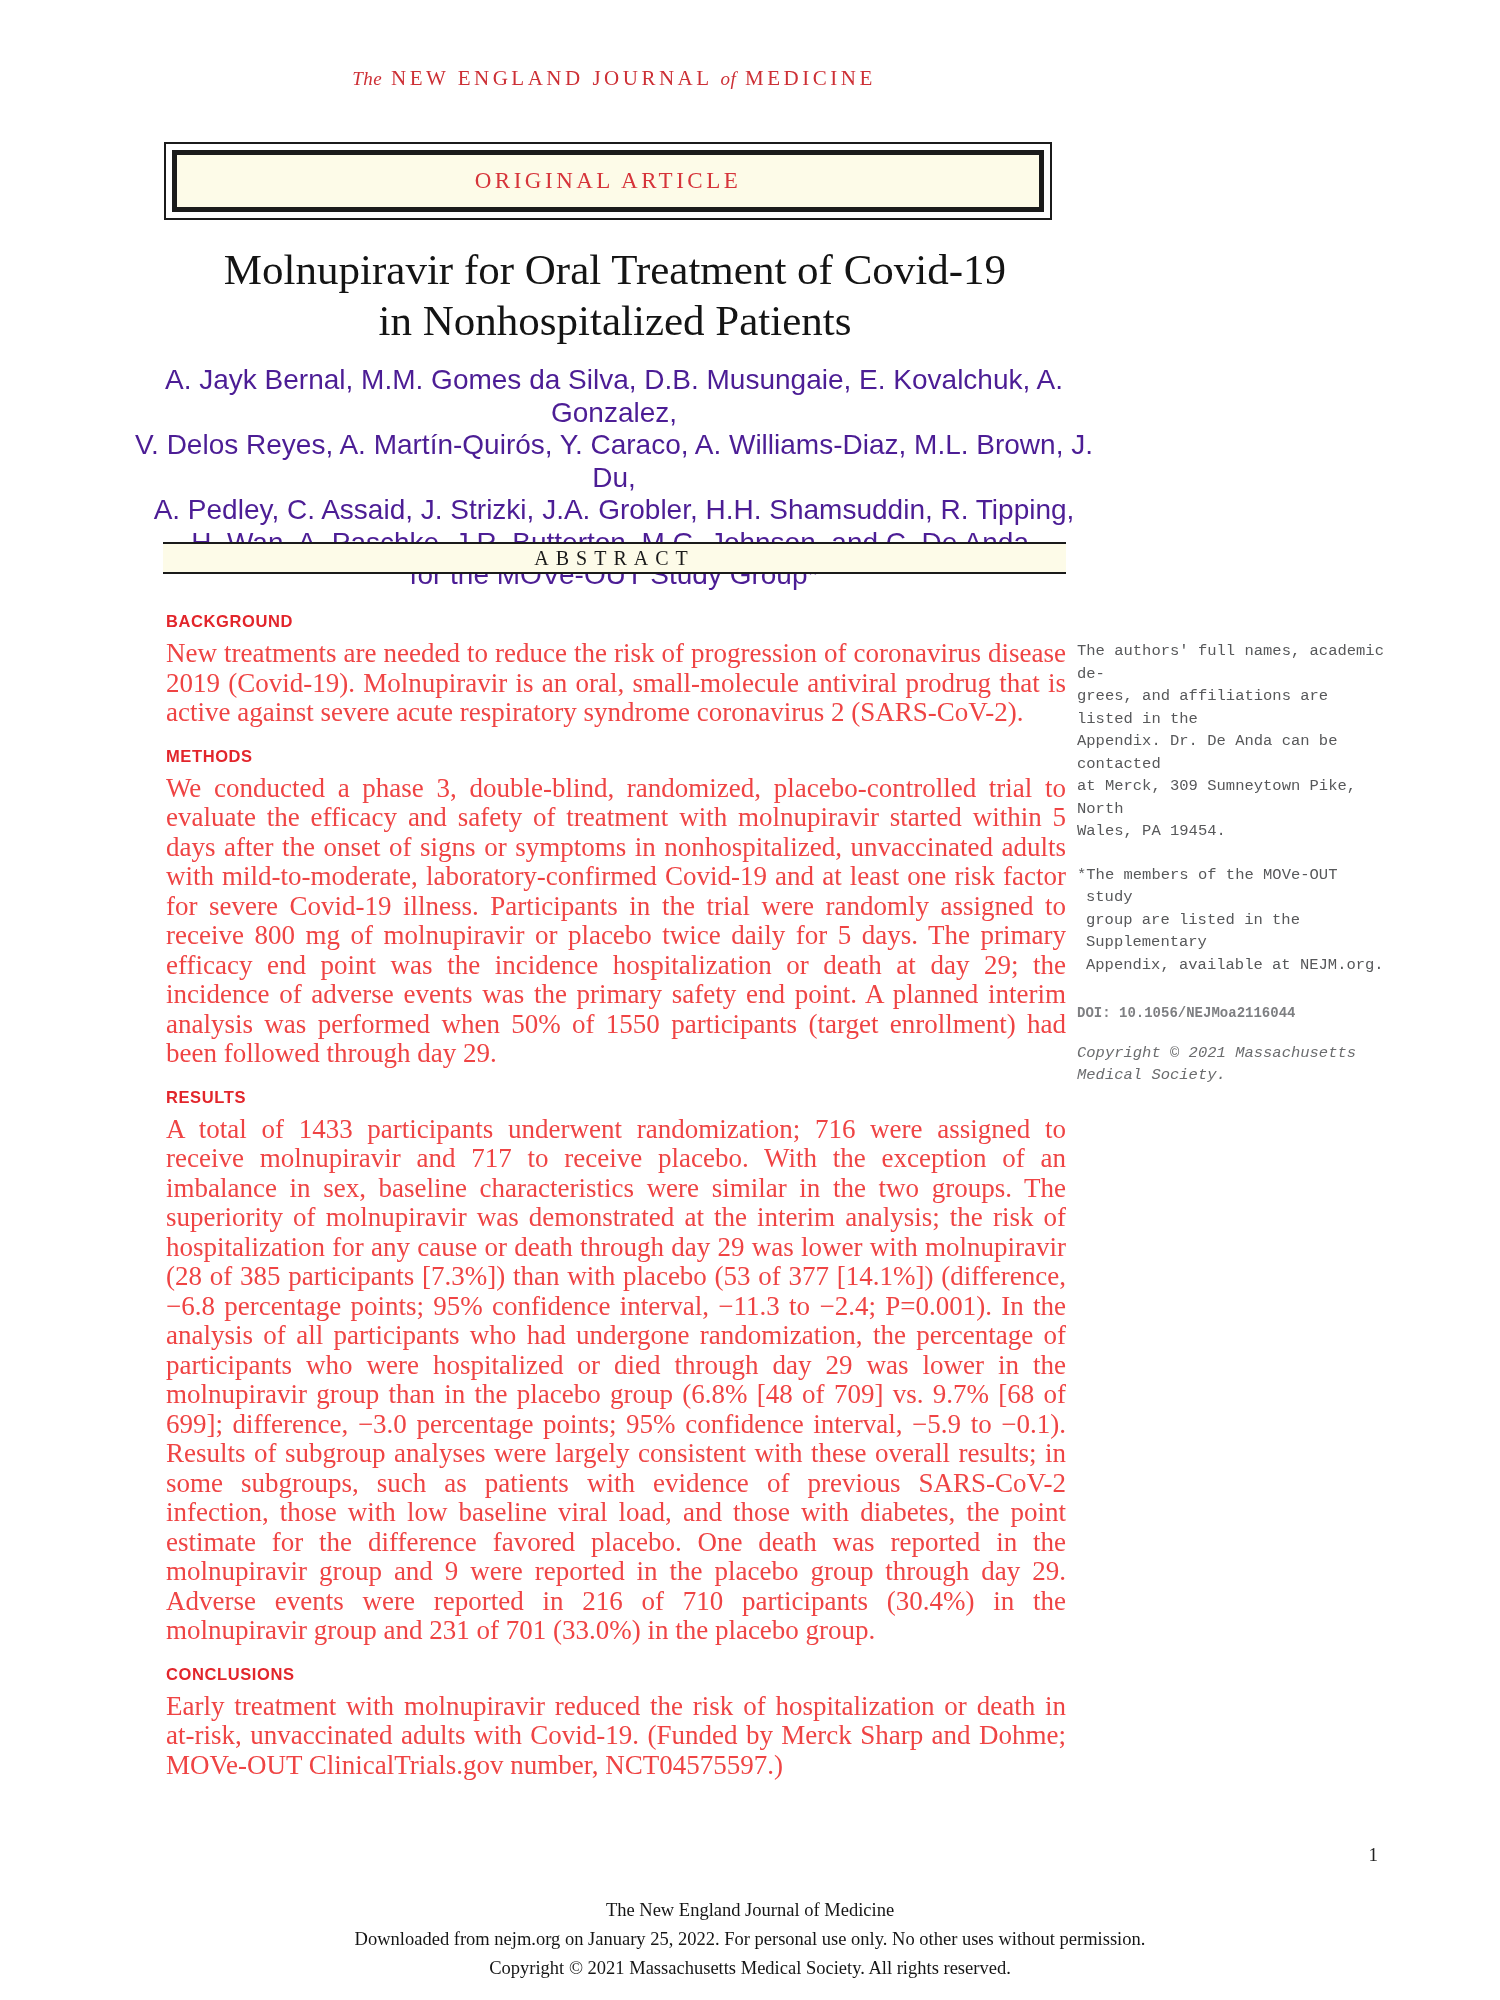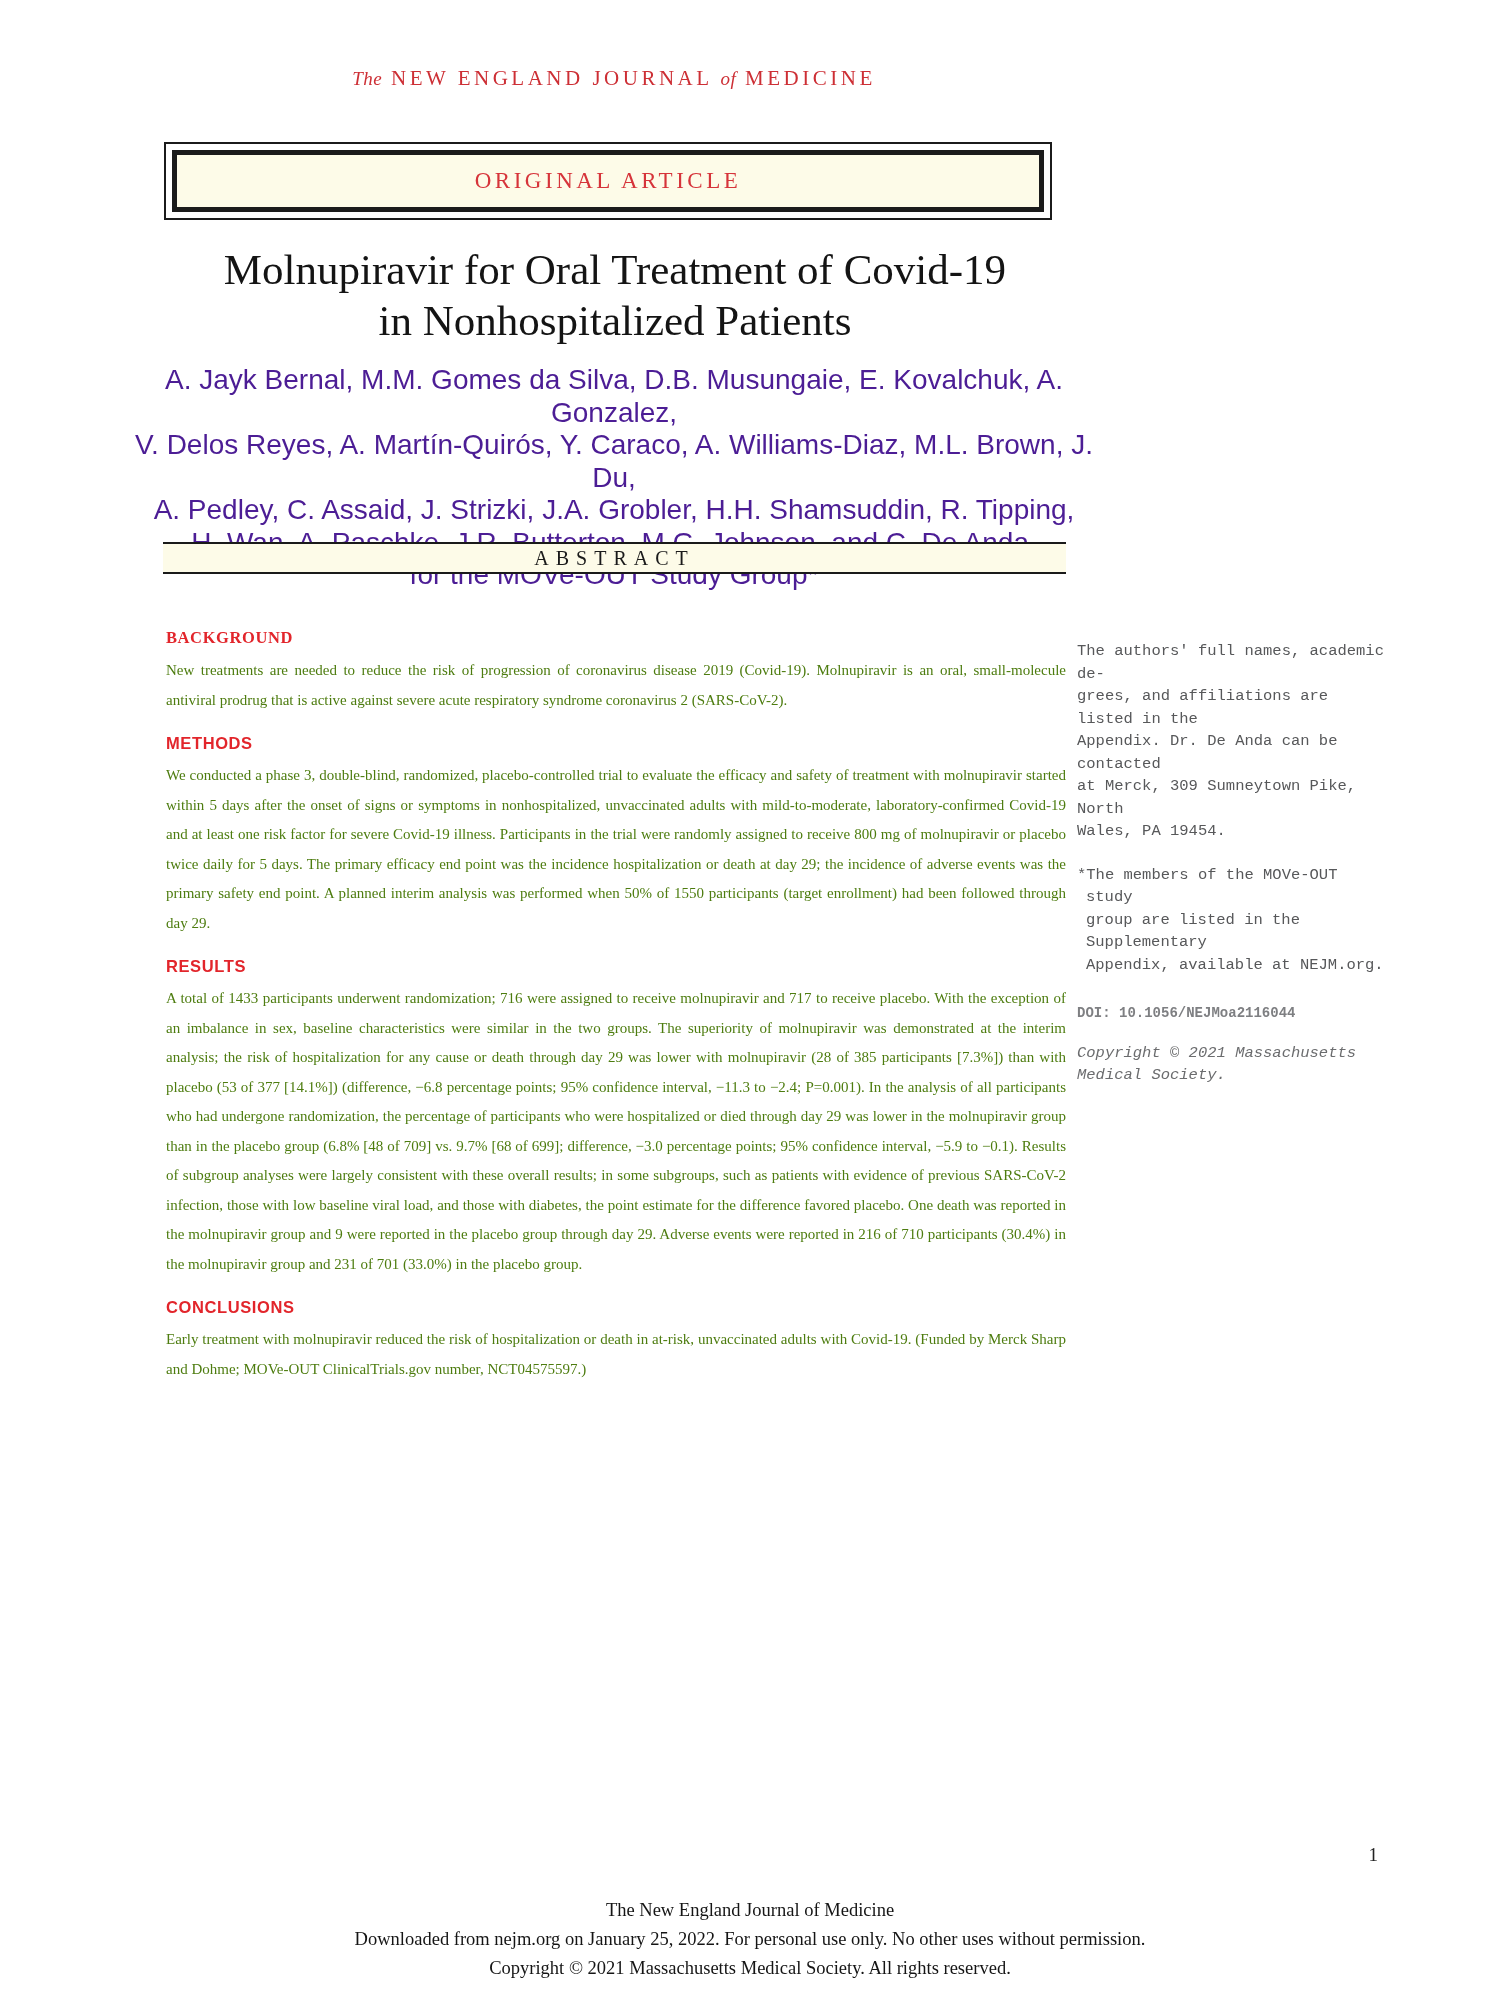--- a/index.html
+++ b/index.html
@@ -47,24 +47,24 @@
     display:flex; align-items:center; justify-content:center;
     font-size:20px; letter-spacing:7px; color:#1a1a1a;
   }
 
   
   .main-col { position:absolute; left:166px; top:612px; width:900px; }
   .sec-label {
     margin:19px 0 8px; font-family:"Liberation Sans", sans-serif;
     font-weight:bold; color:#e2252b; font-size:16.5px; letter-spacing:0.6px;
   }
-  .sec-label.first { margin-top:16px;font-family:Liberation Serif, serif; }
+  .sec-label.first { margin-top:0; }
   .sec-text {
-    margin:0; font-size:15px; line-height:29.5px; text-align:justify;
-    color:#4d7c0f;
+    margin:0; font-size:27px; line-height:29.5px; text-align:justify;
+    color:#ef4444;
   }
 
   
   .sidebar {
     position:absolute; left:1077px; top:640px; width:310px;
     font-family:Liberation Mono, monospace; color:#57585a;
     font-size:15.5px; line-height:22.5px;
   }
   .note { margin:0 0 21px; white-space:pre-line; }
   .hang { padding-left:9px; text-indent:-9px; }

